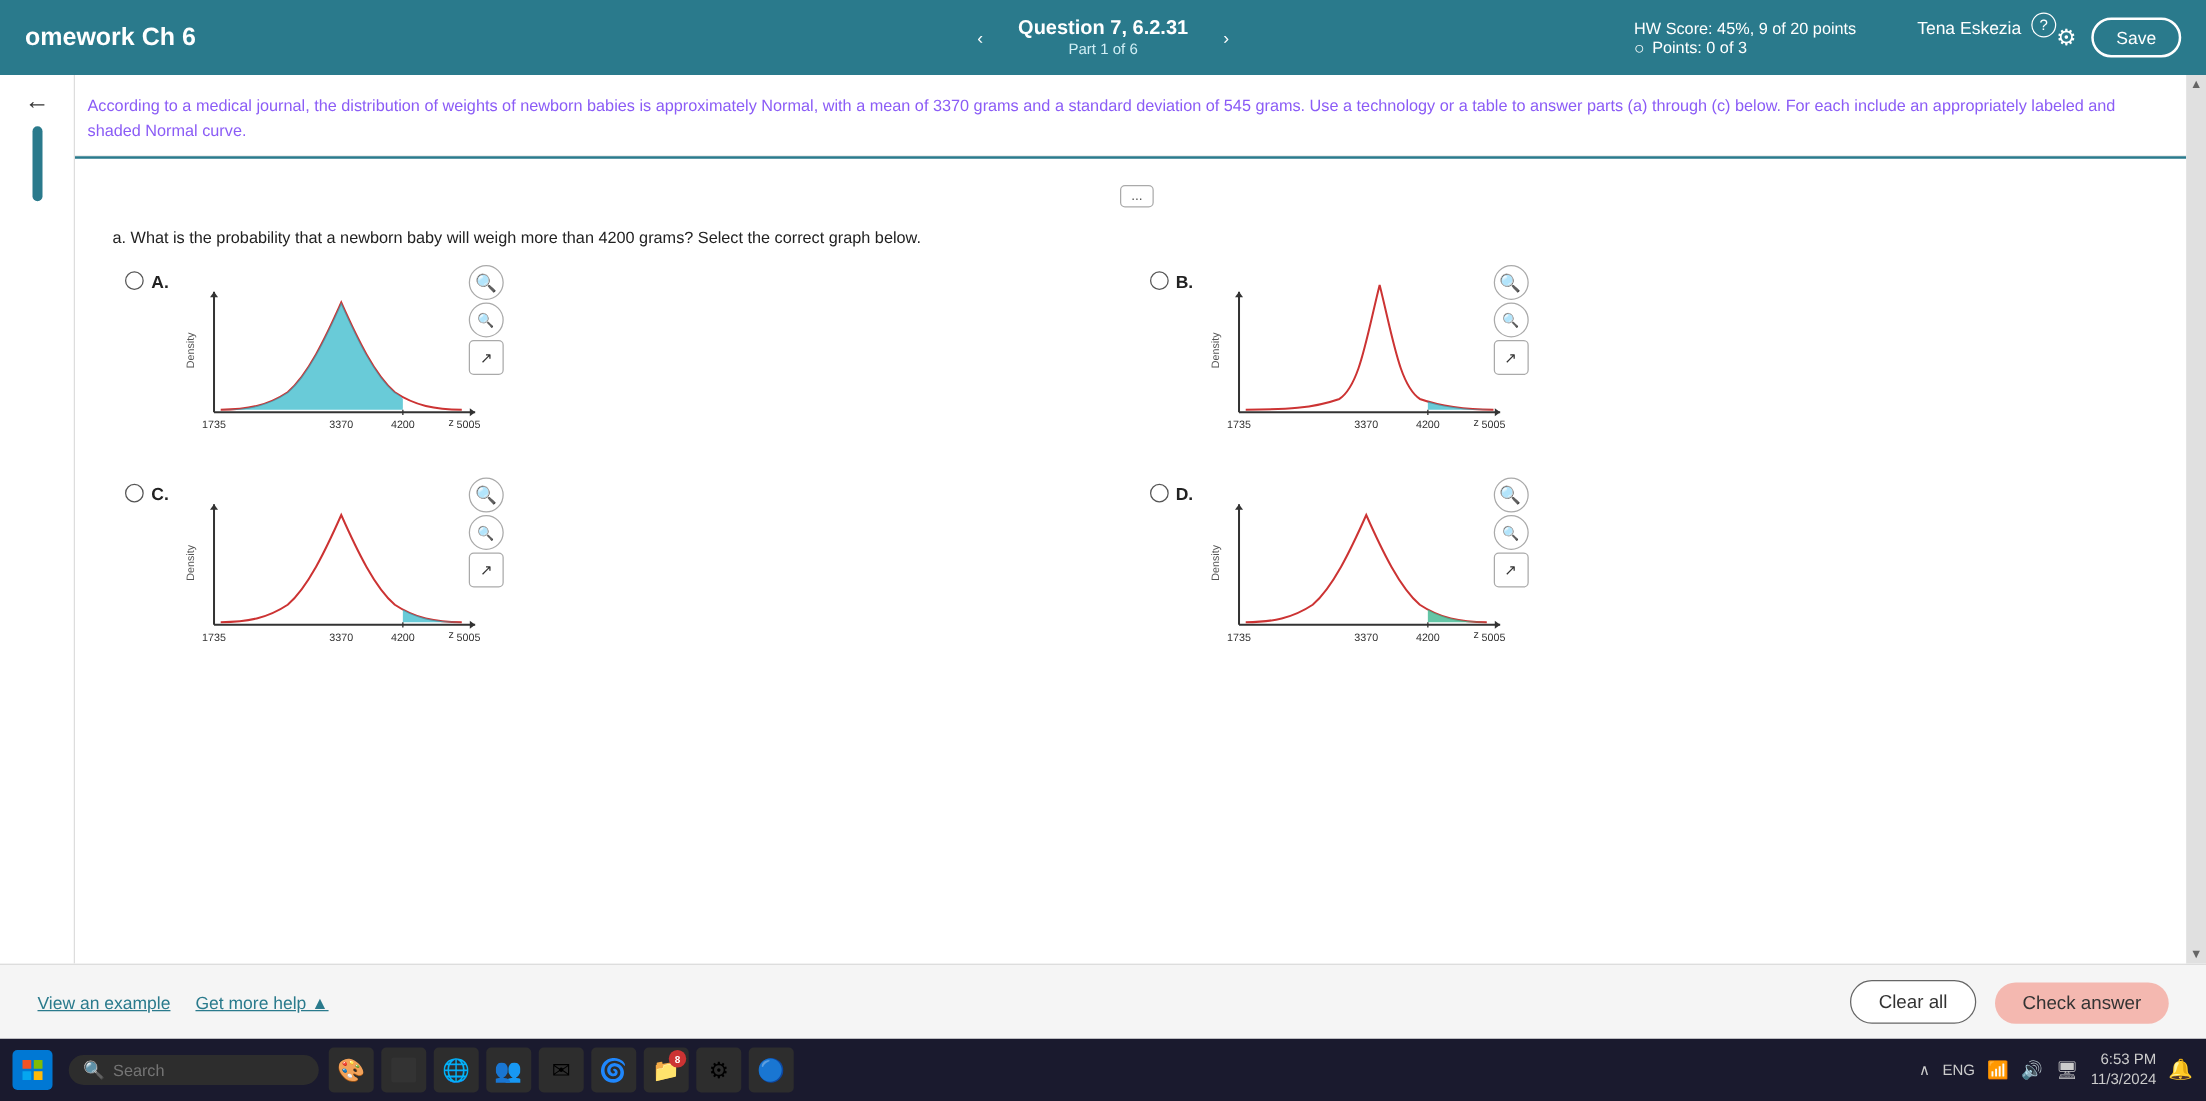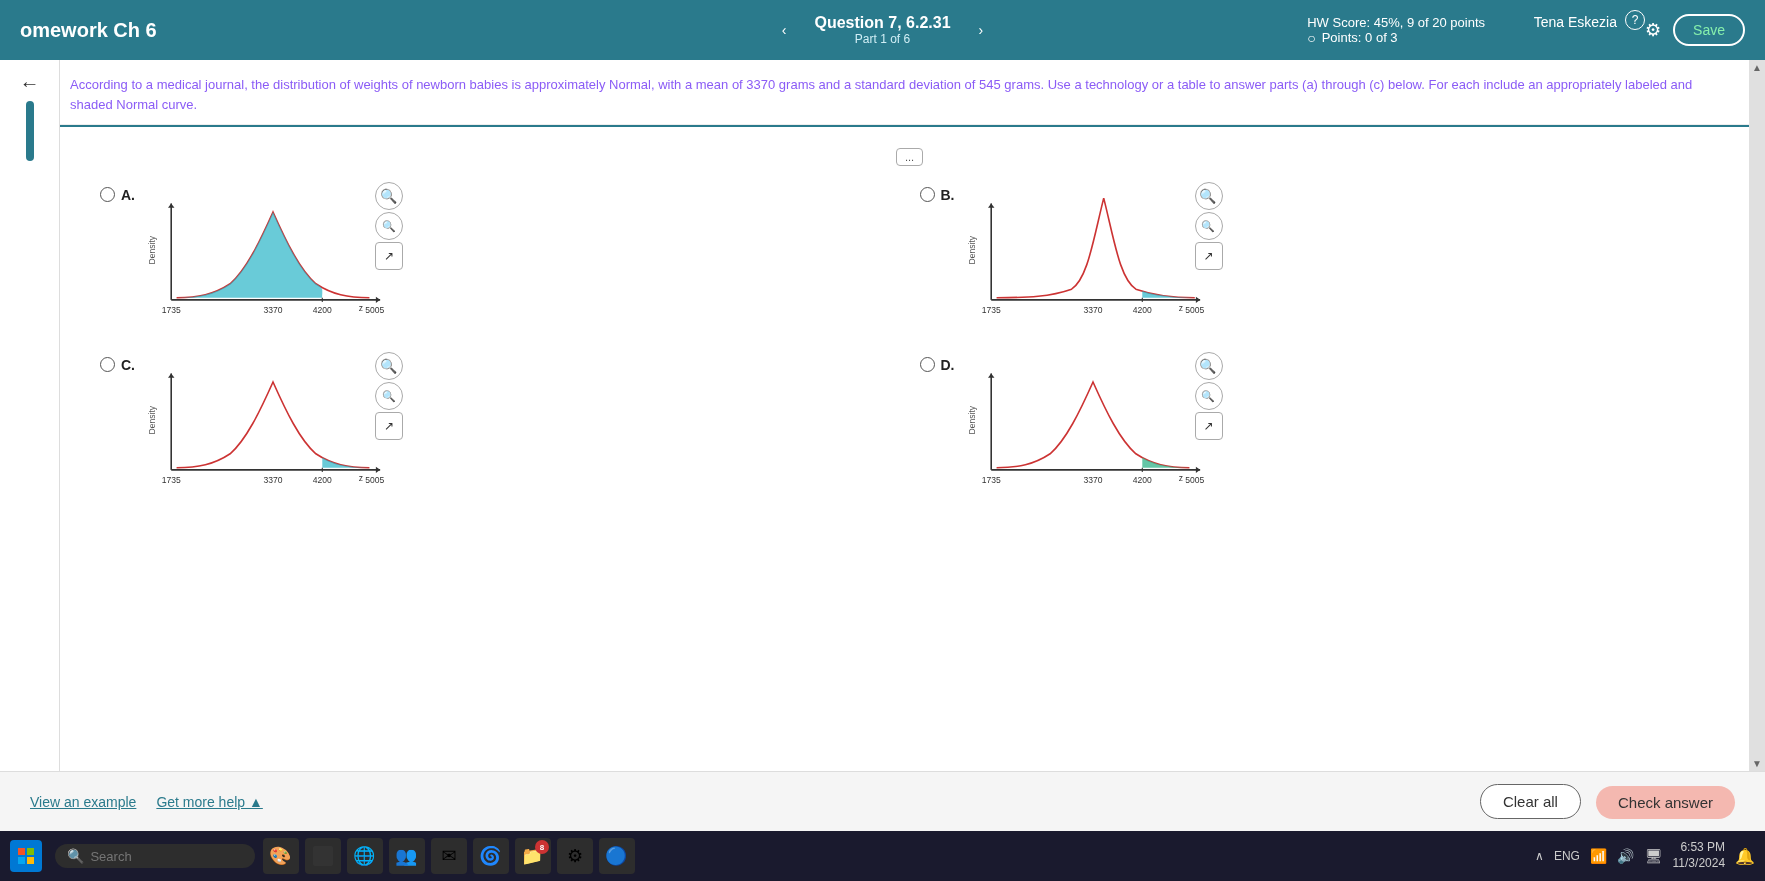--- a/index.html
+++ b/index.html
@@ -81,21 +81,21 @@
     .header-right {
       position: absolute;
       right: 20px;
       display: flex;
       align-items: center;
       gap: 12px;
     }
     .save-btn {
       border: 2px solid white;
       background: transparent;
-      color: #86efac;
+      color: #ffffff;
       padding: 6px 18px;
       border-radius: 20px;
       cursor: pointer;
       font-size: 14px;
     }
     .gear-icon {
       color: white;
       font-size: 18px;
       cursor: pointer;
     }
@@ -466,20 +466,21 @@
       </div>
 
       <hr class="problem-divider">
 
       <div class="question-body">
 
         <div style="text-align:center; margin-bottom:8px;">
           <button class="more-btn">...</button>
         </div>
 
+        <p class="question-a">a. What is the probability that a newborn baby will weigh more than 4200 grams? Select the correct graph below.</p>
 
         <div class="options-grid">
 
           <div class="option-container">
             <div class="option-label">
               <input type="radio" name="graph-option" class="circle-radio" style="">
               <span>A.</span>
             </div>
             <div class="graph-wrapper">
 

